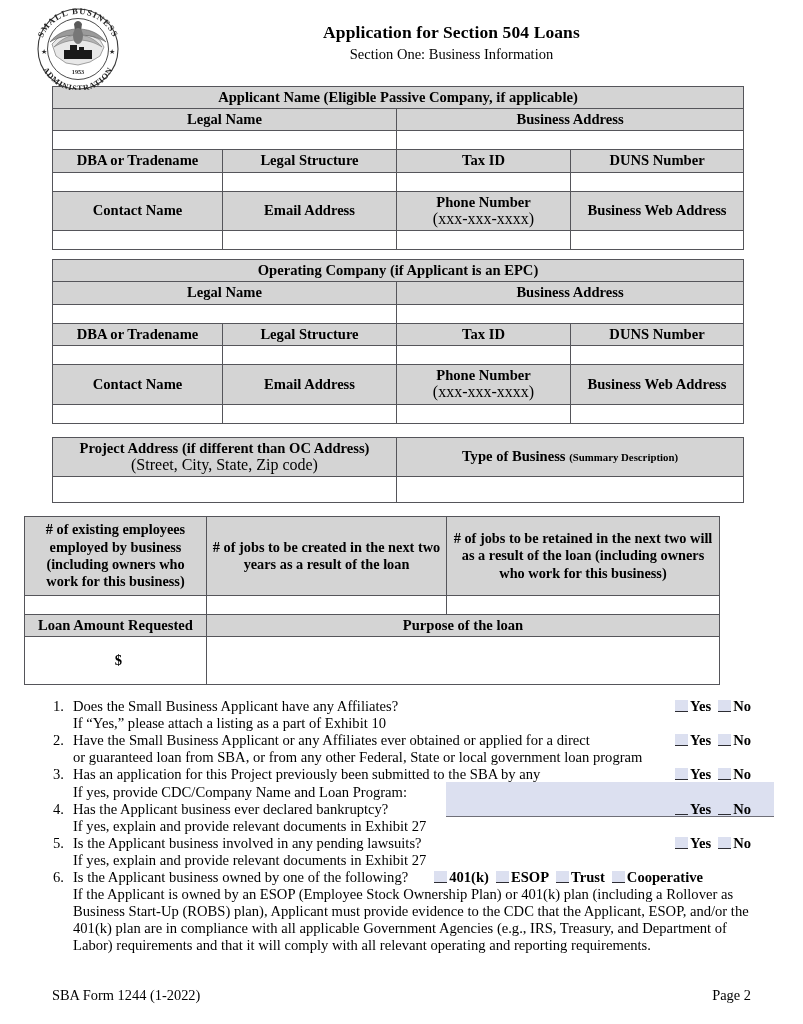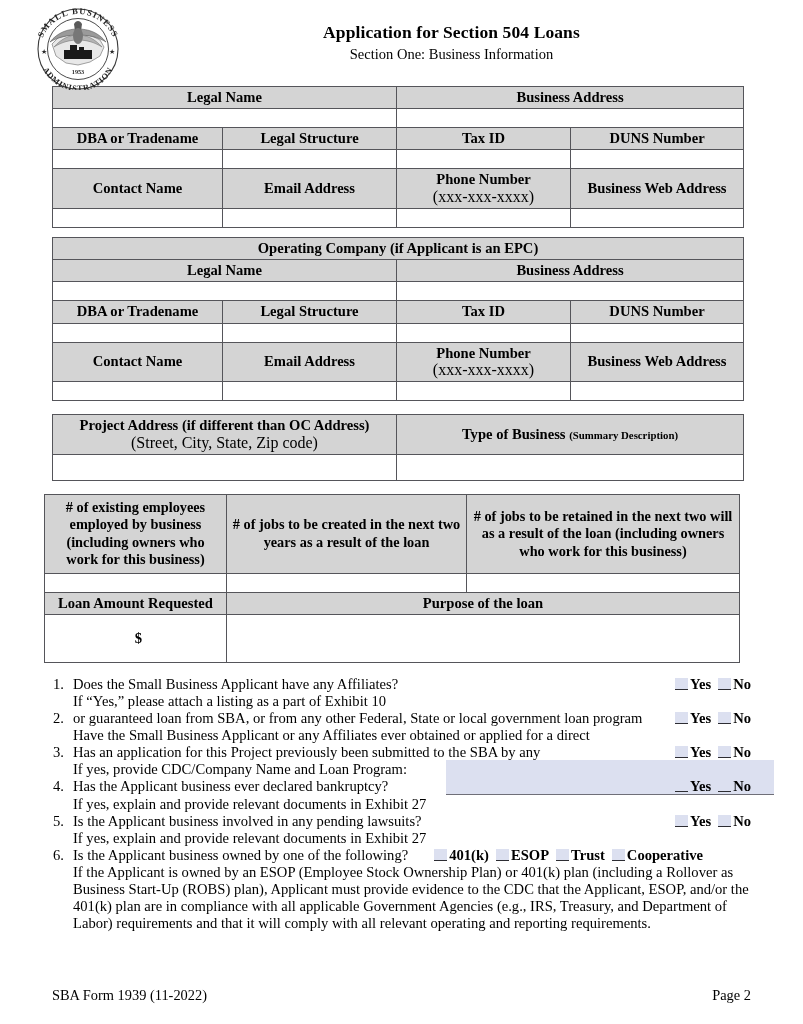--- a/index.html
+++ b/index.html
@@ -96,21 +96,21 @@
     font-size: 14.6px;
     font-weight: bold;
     padding-left: 6px !important;
   }
   .gap-sm { height: 9px; }
   .gap-md { height: 13px; }
 
   
   .jobs-table {
     width: 695px;
-    margin-left: 44px;
+    margin-left: 24px;
     padding-left: 12px;
   }
   .jobs-hdr {
     background: #d4d4d4;
     font-weight: bold;
     font-size: 14.3px;
     line-height: 1.22;
     padding: 4px 5px !important;
     vertical-align: middle;
   }
@@ -232,20 +232,23 @@
 
 <table class="form-table">
   <colgroup>
     <col style="width:170px">
       <col style="width:174px">
       <col style="width:174px">
       <col style="width:173px">
   </colgroup>
   <tbody>
     <tr>
+      <td class="hdr" colspan="4">Applicant Name (Eligible Passive Company, if applicable)</td>
+    </tr>
+    <tr>
       <td class="hdr" colspan="2">Legal Name</td>
       <td class="hdr" colspan="2">Business Address</td>
     </tr>
     <tr>
       <td class="fill" colspan="2"></td>
       <td class="fill" colspan="2"></td>
     </tr>
     <tr>
       <td class="hdr">DBA or Tradename</td>
       <td class="hdr">Legal Structure</td>
@@ -393,22 +396,22 @@
       <span class="q-line">If “Yes,” please attach a listing as a part of Exhibit 10</span>
       <span class="yesno">
         <span class="opt"><span class="cbox"></span><span>Yes</span></span><span class="opt"><span class="cbox"></span><span>No</span></span>
       </span>
     </div>
   </div>
 
   <div class="q">
     <div class="q-num">2.</div>
     <div class="q-body">
+      <span class="q-line">Have the Small Business Applicant or any Affiliates ever obtained or applied for a direct</span>
       <span class="q-line">or guaranteed loan from SBA, or from any other Federal, State or local government loan program</span>
-      <span class="q-line">Have the Small Business Applicant or any Affiliates ever obtained or applied for a direct</span>
       <span class="yesno">
         <span class="opt"><span class="cbox"></span><span>Yes</span></span><span class="opt"><span class="cbox"></span><span>No</span></span>
       </span>
     </div>
   </div>
 
   <div class="q">
     <div class="q-num">3.</div>
     <div class="q-body">
       <span class="q-line">Has an application for this Project previously been submitted to the SBA by any</span>
@@ -446,15 +449,15 @@
     <div class="q-num">6.</div>
     <div class="q-body">
       <span class="q-line"><span>Is the Applicant business owned by one of the following?</span><span class="q6-opts"><span class="opt"><span class="cbox"></span><span>401(k)</span></span><span class="opt"><span class="cbox"></span><span>ESOP</span></span><span class="opt"><span class="cbox"></span><span>Trust</span></span><span class="opt"><span class="cbox"></span><span>Cooperative</span></span></span></span>
       <span class="q-line wrap">If the Applicant is owned by an ESOP (Employee Stock Ownership Plan) or 401(k) plan (including a Rollover as Business Start-Up (ROBS) plan), Applicant must provide evidence to the CDC that the Applicant, ESOP, and/or the 401(k) plan are in compliance with all applicable Government Agencies (e.g., IRS, Treasury, and Department of Labor) requirements and that it will comply with all relevant operating and reporting requirements.</span>
     </div>
   </div>
 
 </div>
 
 <div class="footer">
-  <span>SBA Form 1939 (11-2022)</span>
+  <span>SBA Form 1244 (1-2022)</span>
   <span>Page 2</span>
 </div>
 
 </body></html>

